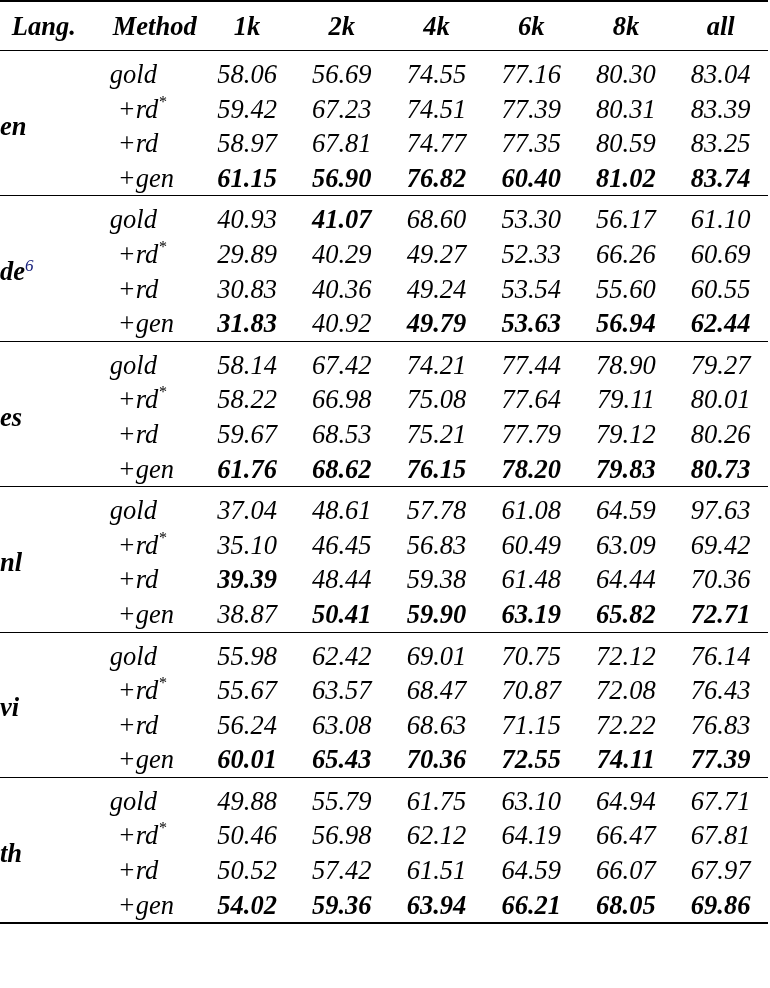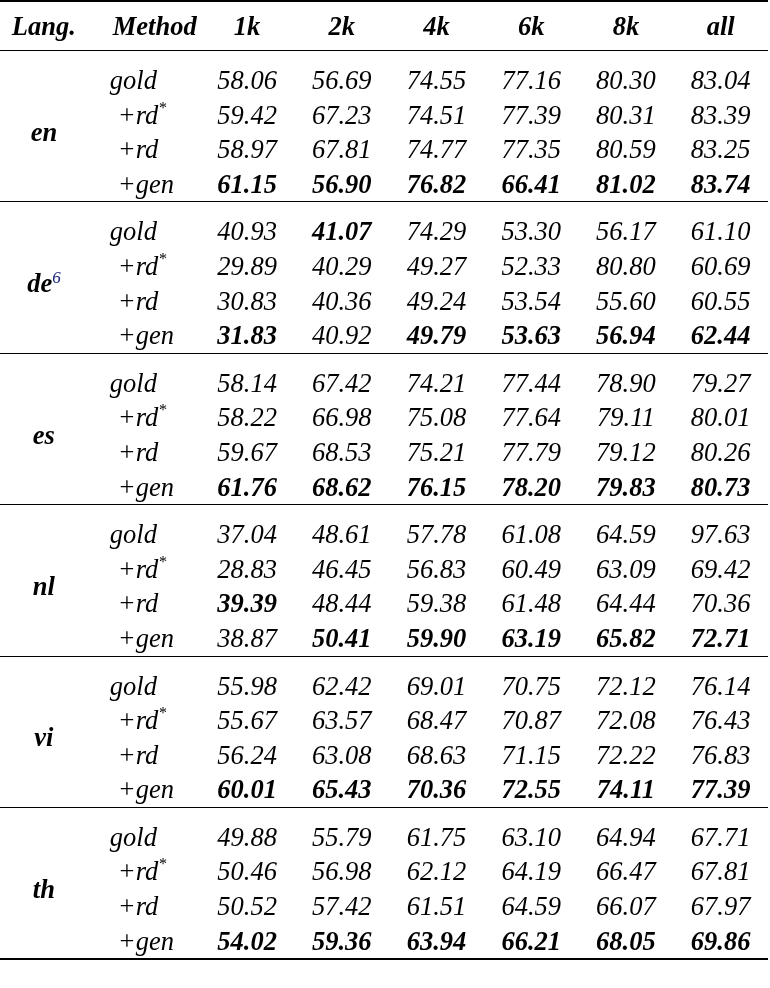--- a/index.html
+++ b/index.html
@@ -40,27 +40,26 @@
     }
     th.col-lang { width: 88px; text-align: center; }
     th.col-method { width: 112px; text-align: center; padding-left: 22px; box-sizing: border-box; }
     th.col-num { width: 95px; margin-top: 12px; }
 
     tbody.group tr td {
       padding: 0;
       height: 34.6px;
       vertical-align: middle;
     }
-    tbody.group tr:first-child td { padding-top: 12px; }
+    tbody.group tr:first-child td { padding-top: 6px; }
     tbody.group tr:last-child td { padding-bottom: 0; }
     tbody.group { border-bottom: 1.6px solid #000; }
     tbody.group.last { border-bottom: 2.5px solid #000; }
 
     td.lang {
-      text-align: center;
       font-weight: bold;
       vertical-align: middle !important;
     }
     td.lang sup {
       font-weight: normal;
       font-size: 17px;
       color: #1a237e;
       vertical-align: 9px;
       line-height: 0;
     }
@@ -125,43 +124,43 @@
           <td class="num">74.77</td>
           <td class="num">77.35</td>
           <td class="num">80.59</td>
           <td class="num">83.25</td>
         </tr>
         <tr>
           <td class="method indent"><span>+gen</span></td>
           <td class="num best">61.15</td>
           <td class="num best">56.90</td>
           <td class="num best">76.82</td>
-          <td class="num best">66.41</td>
+          <td class="num best">60.40</td>
           <td class="num best">81.02</td>
           <td class="num best">83.74</td>
         </tr>
       </tbody>
       <tbody class="group">
         <tr>
           <td class="lang" rowspan="4"><span>de</span><sup>6</sup></td>
           <td class="method"><span>gold</span></td>
           <td class="num">40.93</td>
           <td class="num best">41.07</td>
-          <td class="num">74.29</td>
+          <td class="num">68.60</td>
           <td class="num">53.30</td>
           <td class="num">56.17</td>
           <td class="num">61.10</td>
         </tr>
         <tr>
           <td class="method indent"><span>+rd</span><sup>*</sup></td>
           <td class="num">29.89</td>
           <td class="num">40.29</td>
           <td class="num">49.27</td>
           <td class="num">52.33</td>
-          <td class="num">80.80</td>
+          <td class="num">66.26</td>
           <td class="num">60.69</td>
         </tr>
         <tr>
           <td class="method indent"><span>+rd</span></td>
           <td class="num">30.83</td>
           <td class="num">40.36</td>
           <td class="num">49.24</td>
           <td class="num">53.54</td>
           <td class="num">55.60</td>
           <td class="num">60.55</td>
@@ -221,21 +220,21 @@
           <td class="method"><span>gold</span></td>
           <td class="num">37.04</td>
           <td class="num">48.61</td>
           <td class="num">57.78</td>
           <td class="num">61.08</td>
           <td class="num">64.59</td>
           <td class="num">97.63</td>
         </tr>
         <tr>
           <td class="method indent"><span>+rd</span><sup>*</sup></td>
-          <td class="num">28.83</td>
+          <td class="num">35.10</td>
           <td class="num">46.45</td>
           <td class="num">56.83</td>
           <td class="num">60.49</td>
           <td class="num">63.09</td>
           <td class="num">69.42</td>
         </tr>
         <tr>
           <td class="method indent"><span>+rd</span></td>
           <td class="num best">39.39</td>
           <td class="num">48.44</td>

